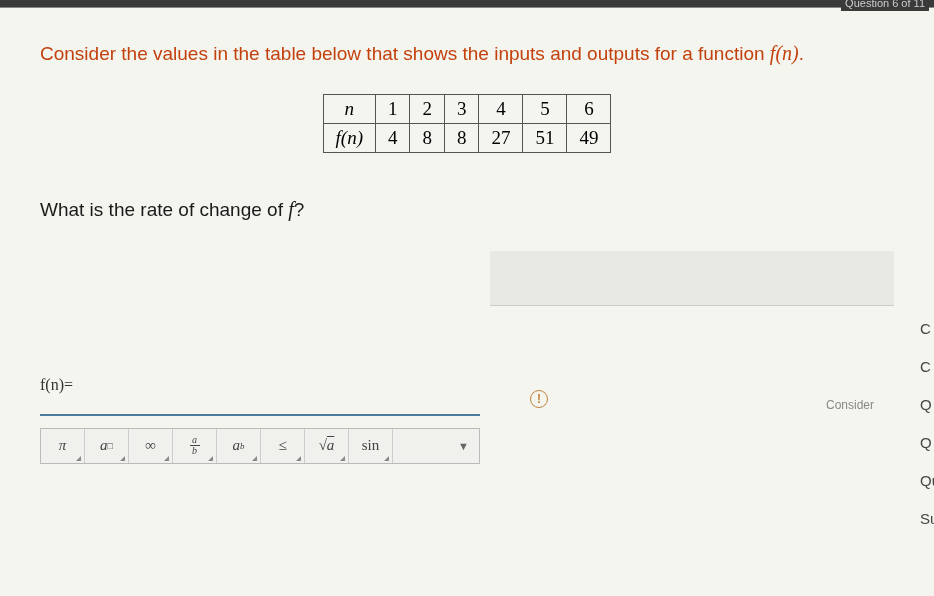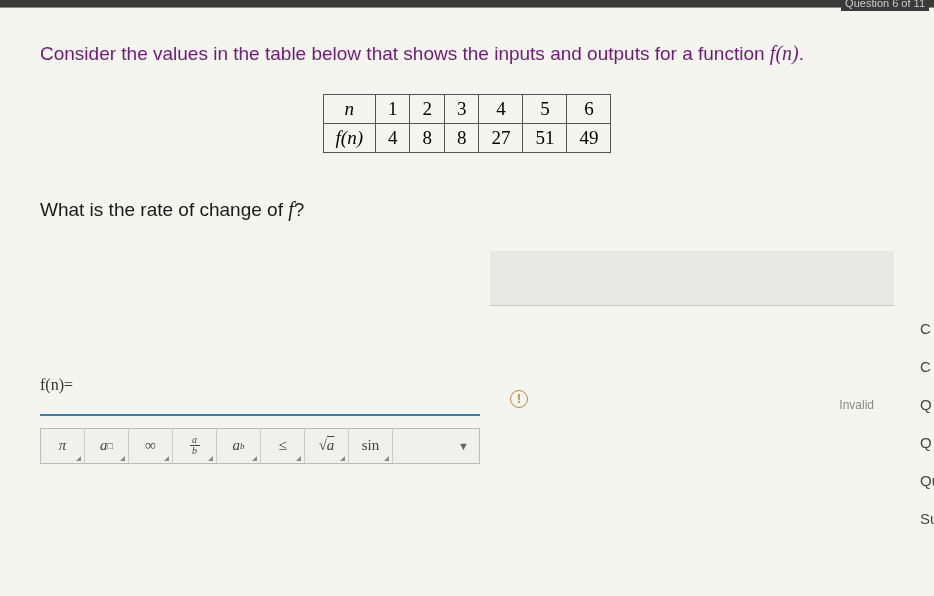--- a/index.html
+++ b/index.html
@@ -23,21 +23,21 @@
       font-size: 11px;
       color: #ccc;
       background: #3a3a3a;
       padding: 2px 4px;
     }
     .content {
       padding: 30px 40px 20px 40px;
     }
     .question-text {
       font-size: 19px;
-      color: #701a75;
+      color: #c2410c;
       line-height: 1.5;
       margin-bottom: 25px;
     }
     .math-fn {
       font-family: "Times New Roman", serif;
       font-style: italic;
       font-size: 20px;
     }
     .table-container {
       display: flex;
@@ -69,21 +69,21 @@
       background: #e8e8e5;
       border-bottom: 1px solid #ccc;
       margin-bottom: 70px;
     }
     .recursive-section {
       margin-bottom: 35px;
     }
     .input-row {
       display: flex;
       align-items: flex-end;
-      gap: 30px;
+      gap: 50px;
     }
     .input-field-container {
       flex: 0 0 auto;
       width: 440px;
     }
     .input-label {
       font-family: "Times New Roman", serif;
       font-size: 16px;
       color: #333;
       margin-bottom: 2px;
@@ -225,21 +225,21 @@
   <div class="answer-area-1"></div>
 
 
   <div class="input-row">
     <div class="input-field-container">
       <div class="input-label">f(n)=</div>
       <div class="input-underline"></div>
     </div>
     <div class="validation-icon">!</div>
     <div class="preview-box">
-      <div class="preview-label">Invalid</div>
+      <div class="preview-label">Consider</div>
     </div>
   </div>
 
   <div class="toolbar">
     <div class="toolbar-btn">
         <span>π</span>
         <span class="corner"></span>
       </div>
     <div class="toolbar-btn">
         <span>a</span>

